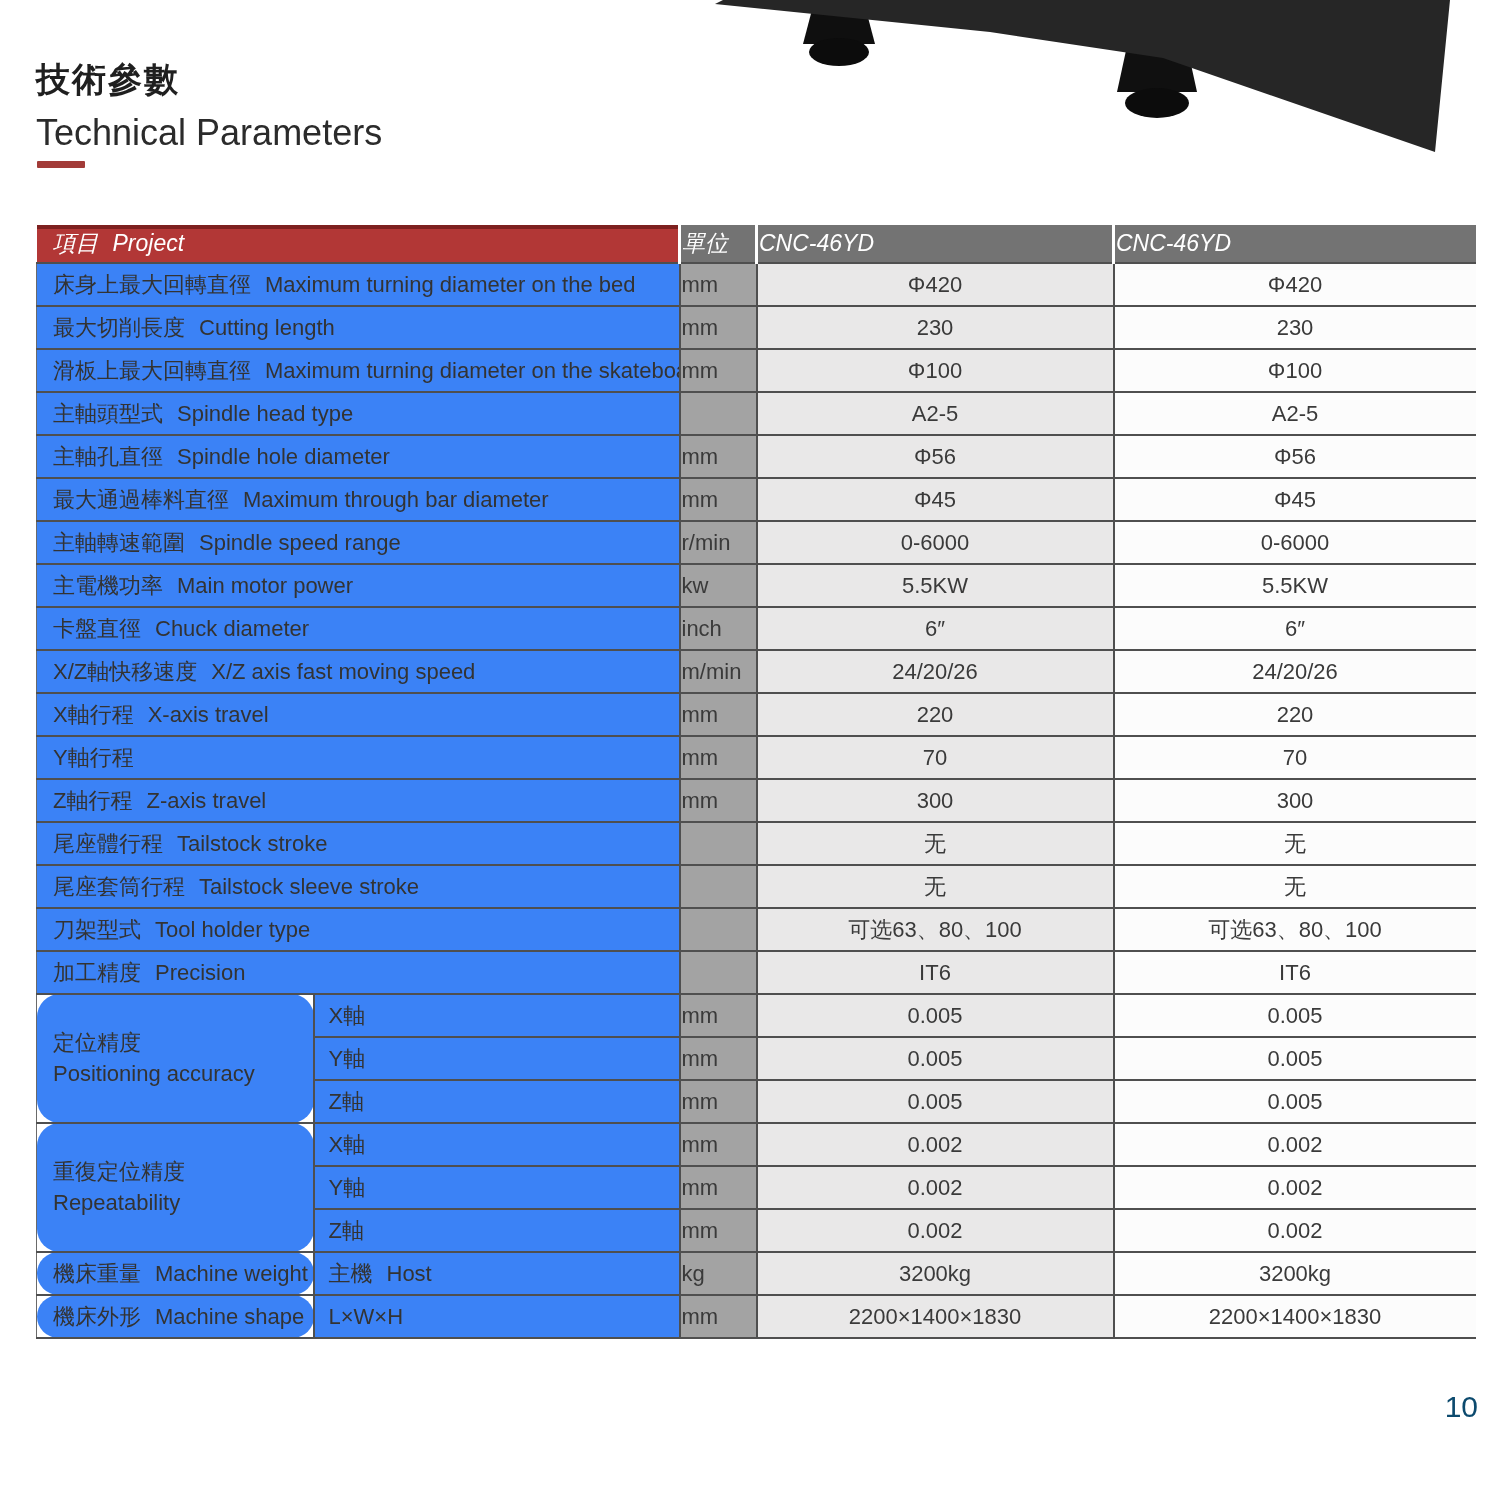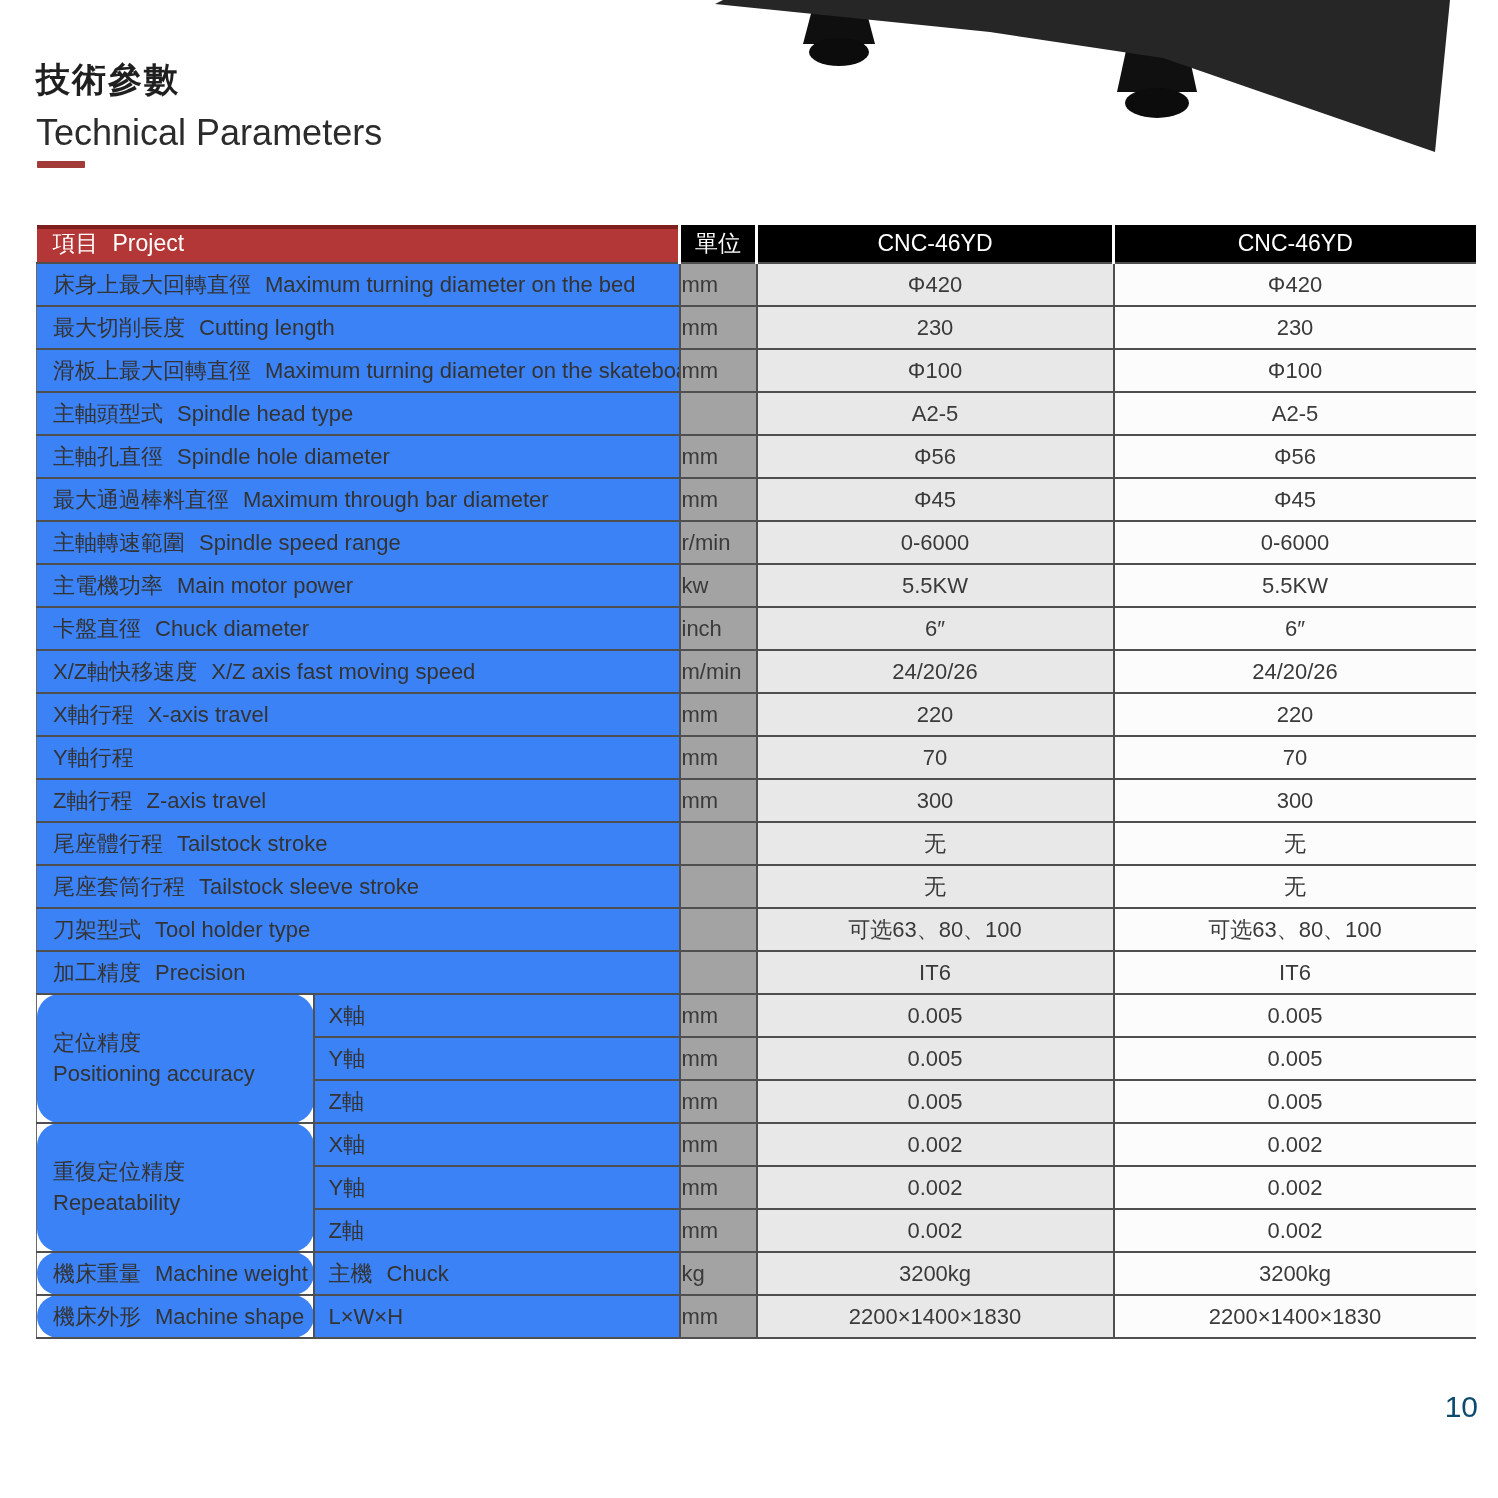--- a/index.html
+++ b/index.html
@@ -15,27 +15,27 @@
   .title-en{font-size:36px;color:#2b2b2b;margin-top:9px;}
   .accent-dash{position:absolute;left:37px;top:161px;width:48px;height:7px;background:#a23b38;border-radius:1px;}
   
   .machine{position:absolute;left:695px;top:0;width:755px;height:165px;}
   
   table.params{
     position:absolute;left:36px;top:225px;width:1439px;
     border-collapse:collapse;table-layout:fixed;
   }
   table.params th,table.params td{overflow:hidden;white-space:nowrap;}
-  thead tr{height:38px;}
+  thead tr{height:38px;font-style:italic;}
   tbody tr{height:43px;}
   th{font-weight:normal;font-size:23px;color:#ffffff;}
   th.th-project{background:#b23736;text-align:left;padding-left:16px;
     box-shadow:inset 0 4px 0 rgba(60,5,5,.45);}
   th.th-project .en{margin-left:14px;}
-  th.th-unit,th.th-model{background:#000000;text-align:center;border-left:3px solid #ffffff;}
+  th.th-unit,th.th-model{background:#737373;text-align:left;border-left:3px solid #ffffff;}
   tbody td{border-top:2px solid #4f4f4f;border-bottom:2px solid #4f4f4f;font-size:22px;color:#333333;}
   td.label,td.group,td.axis{background:#3b82f6;text-align:left;}
   td.label{padding-left:16px;border-left:1px solid #6a6a6a;border-right:2px solid #4f4f4f;}
   td.label .en,td.group .en{margin-left:14px;color:#333333;}
   td.group{padding-left:16px;border-left:1px solid #6a6a6a;border-right:2px solid #4f4f4f;border-radius:23px;}
   td.group.stacked .zh,td.group.stacked .en{display:block;line-height:1.4;margin-left:0;}
   td.axis{padding-left:14px;border-right:2px solid #4f4f4f;}
   td.axis .en{margin-left:14px;}
   td.unit{background:#a3a3a3;text-align:left;border-right:2px solid #4f4f4f;color:#3a3a3a;}
   td.val{text-align:center;color:#3a3a3a;}
@@ -223,21 +223,21 @@
         <td class="val v2">0.002</td>
       </tr>
       <tr>
         <td class="axis">Z軸</td>
         <td class="unit">mm</td>
         <td class="val v1">0.002</td>
         <td class="val v2">0.002</td>
       </tr>
       <tr>
         <td class="group" rowspan="1"><span class="zh">機床重量</span><span class="en">Machine weight</span></td>
-        <td class="axis"><span class="zh">主機</span><span class="en">Chuck</span></td>
+        <td class="axis"><span class="zh">主機</span><span class="en">Host</span></td>
         <td class="unit">kg</td>
         <td class="val v1">3200kg</td>
         <td class="val v2">3200kg</td>
       </tr>
       <tr>
         <td class="group" rowspan="1"><span class="zh">機床外形</span><span class="en">Machine shape</span></td>
         <td class="axis">L×W×H</td>
         <td class="unit">mm</td>
         <td class="val v1">2200×1400×1830</td>
         <td class="val v2">2200×1400×1830</td>

